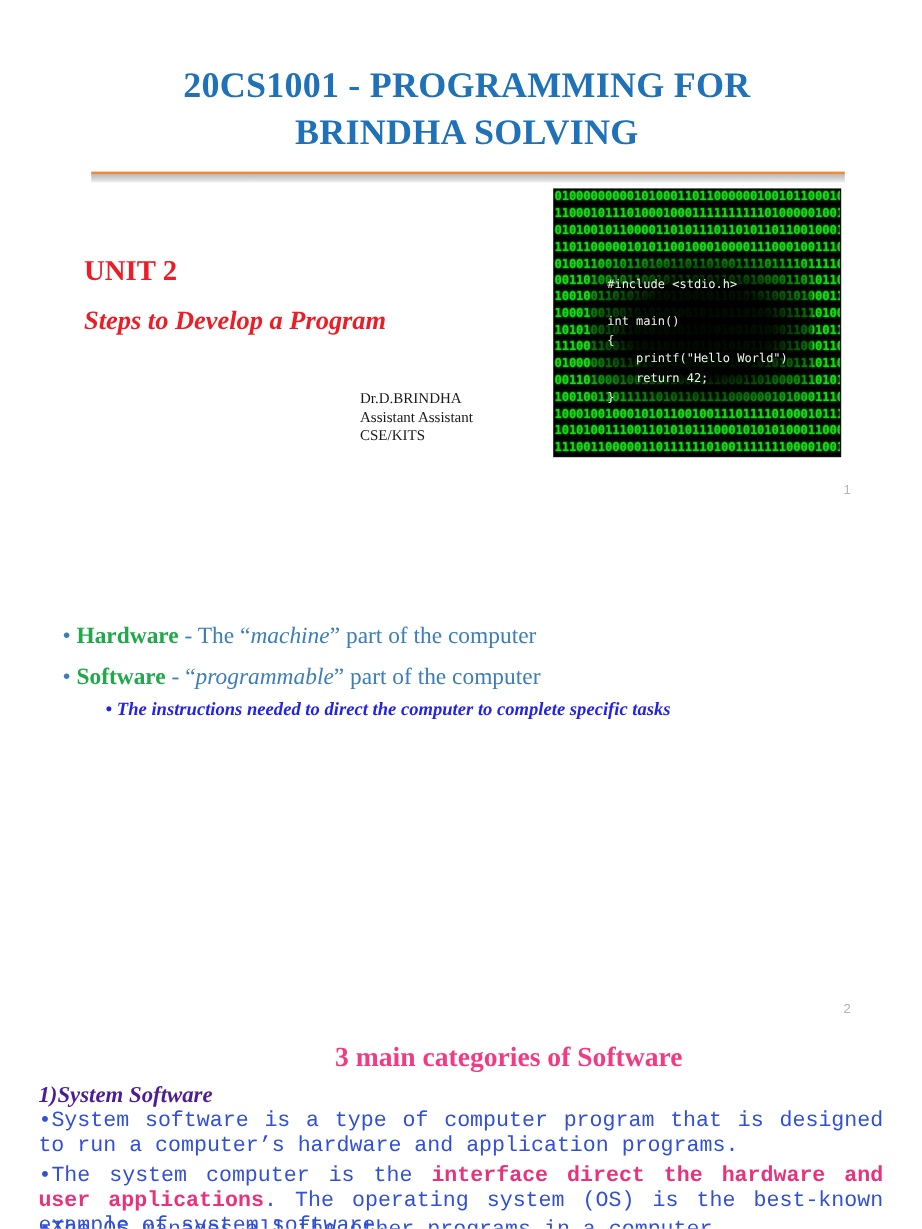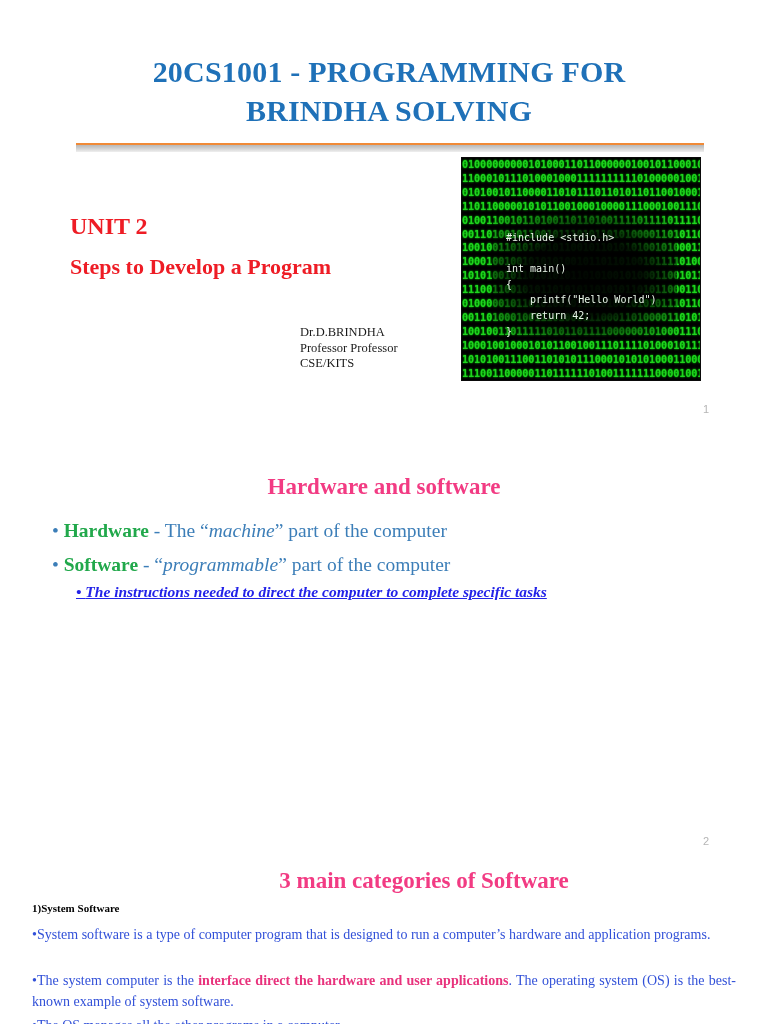--- a/index.html
+++ b/index.html
@@ -26,21 +26,21 @@
     position:absolute;left:76px;top:145px;width:628px;height:7px;
     background:linear-gradient(to bottom,#b8b8b8 0%,#cfcfcf 45%,#efefef 100%);
   }
 
   .unit-label{
     position:absolute;left:70px;top:212px;color:#EE1C25;
     font-weight:bold;font-size:24px;line-height:28px;
   }
   .unit-sub{
     position:absolute;left:70px;top:253px;color:#EE1C25;
-    font-weight:bold;font-size:22px;line-height:28px;
+    font-weight:bold;font-size:22px;line-height:28px;font-style:italic;
   }
 
   .credits{
     position:absolute;left:300px;top:325px;width:152px;
     text-align:left;color:#1a1a1a;font-size:12.5px;line-height:15.5px;
   }
 
   
   .matrix{
     position:absolute;left:462px;top:158px;width:238px;height:222px;
@@ -82,26 +82,27 @@
   .kw{color:#21A84B;font-weight:bold;}
   .it{font-style:italic;}
   .subbul{
     position:absolute;color:#2323E8;font-size:15.5px;font-weight:bold;
     font-style:italic;line-height:20px;
   }
 
   
   .slide3{position:absolute;left:0;top:860px;width:768px;height:164px;padding-left:40px;}
   .sec-head{
-    position:absolute;left:32px;top:42px;color:#000000;
-    font-weight:bold;font-size:11px;
+    position:absolute;left:32px;top:42px;color:#4c1d95;
+    font-weight:bold;font-size:19px;font-style:italic;
   }
   .para{
-    position:absolute;color:#3150D8;font-size:14px;line-height:21px;
+    position:absolute;color:#3150D8;font-size:18px;line-height:21px;
     text-align:justify;
+    font-family:Liberation Mono, monospace;
   }
   .para .hl{color:#E8327C;font-weight:bold;}
 </style>
 </head>
 <body>
 
 <div class="page">
 
   <section class="slide1">
 
@@ -111,21 +112,21 @@
     </div>
 
     <div class="title-rule-orange"></div>
     <div class="title-rule-grey"></div>
 
     <div class="unit-label">UNIT 2</div>
     <div class="unit-sub">Steps to Develop a Program</div>
 
     <div class="credits">
       <div>Dr.D.BRINDHA</div>
-      <div>Professor Professor</div>
+      <div>Assistant Assistant</div>
       <div>CSE/KITS</div>
     </div>
 
     <div class="matrix">
       <div class="bits">01000000000101000110110000001001011000101
 11000101110100010001111111111010000010011
 01010010110000110101110110101101100100011
 11011000001010110010001000011100010011101
 01001100101101001101101001111011110111101
 00110100101100101110101101010000110101101
@@ -148,33 +149,32 @@
     printf("Hello World")
     return 42;
 }</div>
     </div>
 
     <div class="pagenum" style="left:703px;top:403px;">1</div>
   </section>
 
   <section class="slide2">
 
-    <div class="h-pink" style="top:44px;">Hardware and software</div>
 
     <div class="bul" style="left:52px;top:122px;">
       <span class="dot">•</span>
       <span class="kw">Software</span><span> - </span><span>“</span><span class="it">programmable</span><span>” part  of the computer</span>
     </div>
 
     <div class="bul" style="left:52px;top:88px;">
       <span class="dot">•</span>
       <span class="kw">Hardware</span><span> - </span><span>The “</span><span class="it">machine</span><span>” part of the computer</span>
     </div>
 
-    <div class="subbul" style="left:76px;top:152px;text-decoration:underline;">
+    <div class="subbul" style="left:88px;top:152px;">
       <span>•&nbsp;</span><span>The instructions needed to direct the computer to complete specific tasks</span>
     </div>
 
     <div class="pagenum" style="left:703px;top:405px;">2</div>
   </section>
 
   <section class="slide3">
 
     <div class="h-pink" style="top:8px;">3 main categories of Software</div>
 

